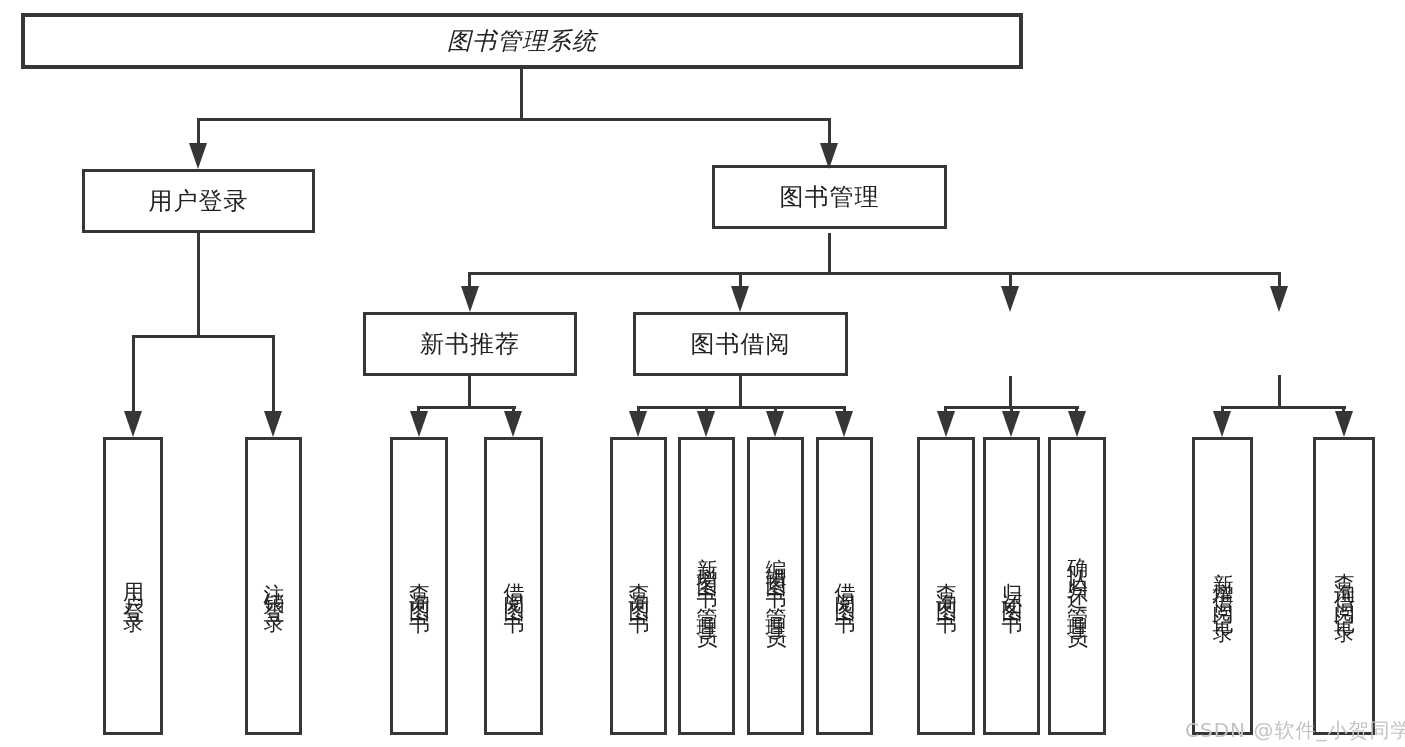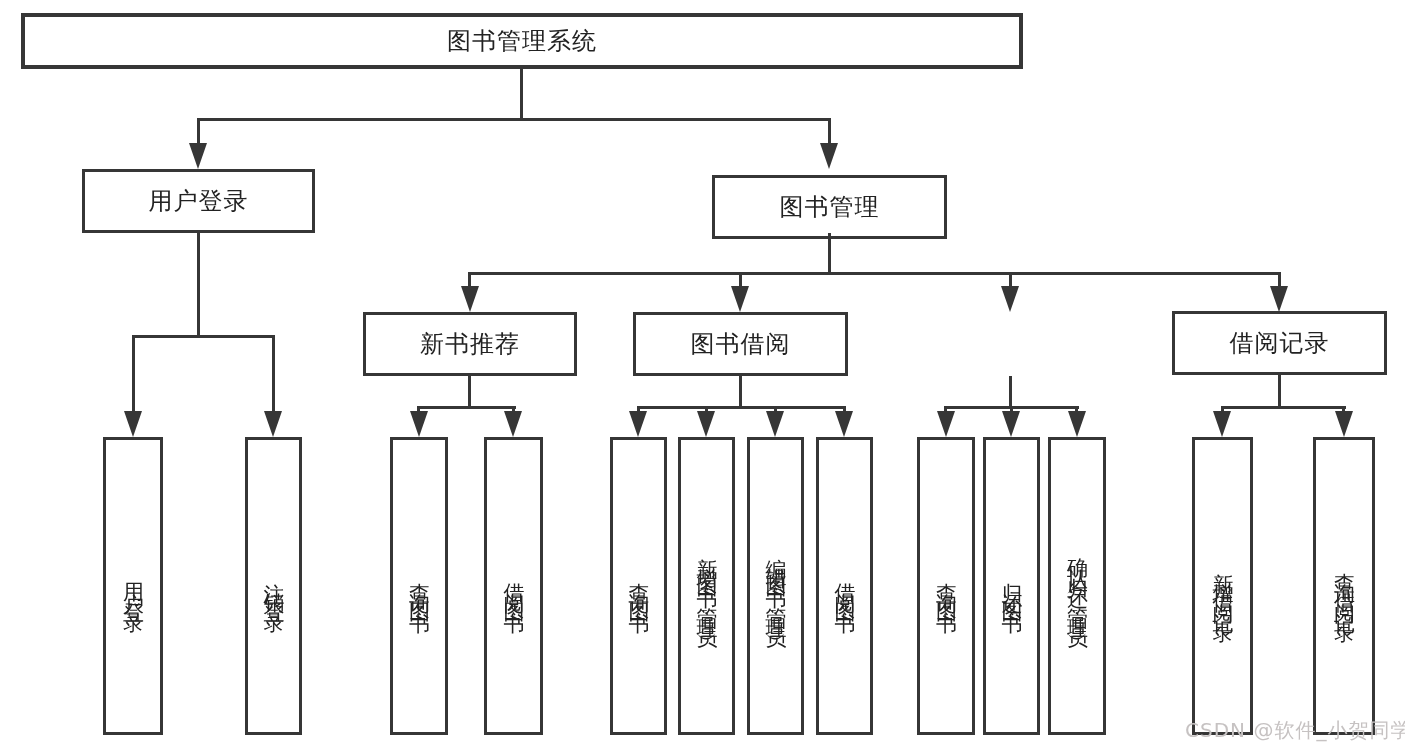--- a/index.html
+++ b/index.html
@@ -11,21 +11,21 @@
     background:var(--background);
     font-family:"DejaVu Sans","Liberation Sans",sans-serif;
     color:var(--text);
   }
   .node{
     position:absolute; box-sizing:border-box; background:#fff;
     border:3px solid var(--line);
     display:flex; align-items:center; justify-content:center;
     font-size:24px; letter-spacing:1px; white-space:nowrap;
   }
-  .root{border-width:4px;}
+  .root{border-width:4px;font-style:italic;}
   .leaf{
     position:absolute; box-sizing:border-box; background:#fff;
     border:3px solid var(--line);
     display:flex; align-items:center; justify-content:center;
   }
   .leaf span{
     writing-mode:vertical-rl; text-orientation:mixed;
     font-size:21px; letter-spacing:10px; line-height:1;
     color:var(--text);
   }
@@ -46,32 +46,29 @@
 
 <div class="canvas">
 
   <div class="node root" style="left:21px;top:13px;width:1002px;height:56px">
     <span>图书管理系统</span>
   </div>
 
   <div class="node" style="left:82px;top:169px;width:233px;height:64px">
     <span>用户登录</span>
   </div>
-  <div class="node" style="left:712px;top:175px;width:235px;height:64px">
+  <div class="node" style="left:712px;top:165px;width:235px;height:64px">
     <span>图书管理</span>
   </div>
 
   <div class="node" style="left:633px;top:312px;width:215px;height:64px">
     <span>图书借阅</span>
   </div>
   <div class="node" style="left:363px;top:312px;width:214px;height:64px">
     <span>新书推荐</span>
-  </div>
-  <div class="node" style="left:1172px;top:311px;width:215px;height:64px">
-    <span>借阅记录</span>
   </div>
 
   <div class="leaf" style="left:103px;top:437px;width:60px;height:298px">
     <span>用户登录</span>
   </div>
   <div class="leaf" style="left:245px;top:437px;width:57px;height:298px">
     <span>注销登录</span>
   </div>
 
   <div class="leaf" style="left:390px;top:437px;width:58px;height:298px">

